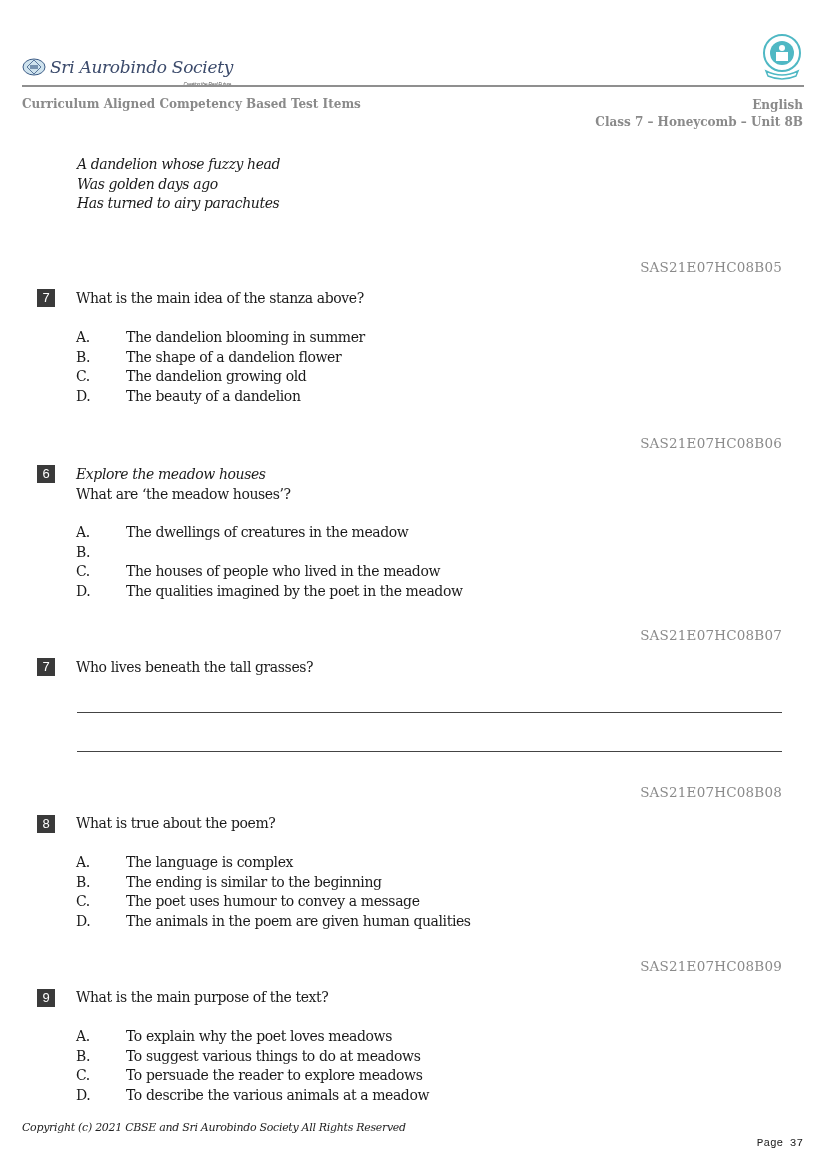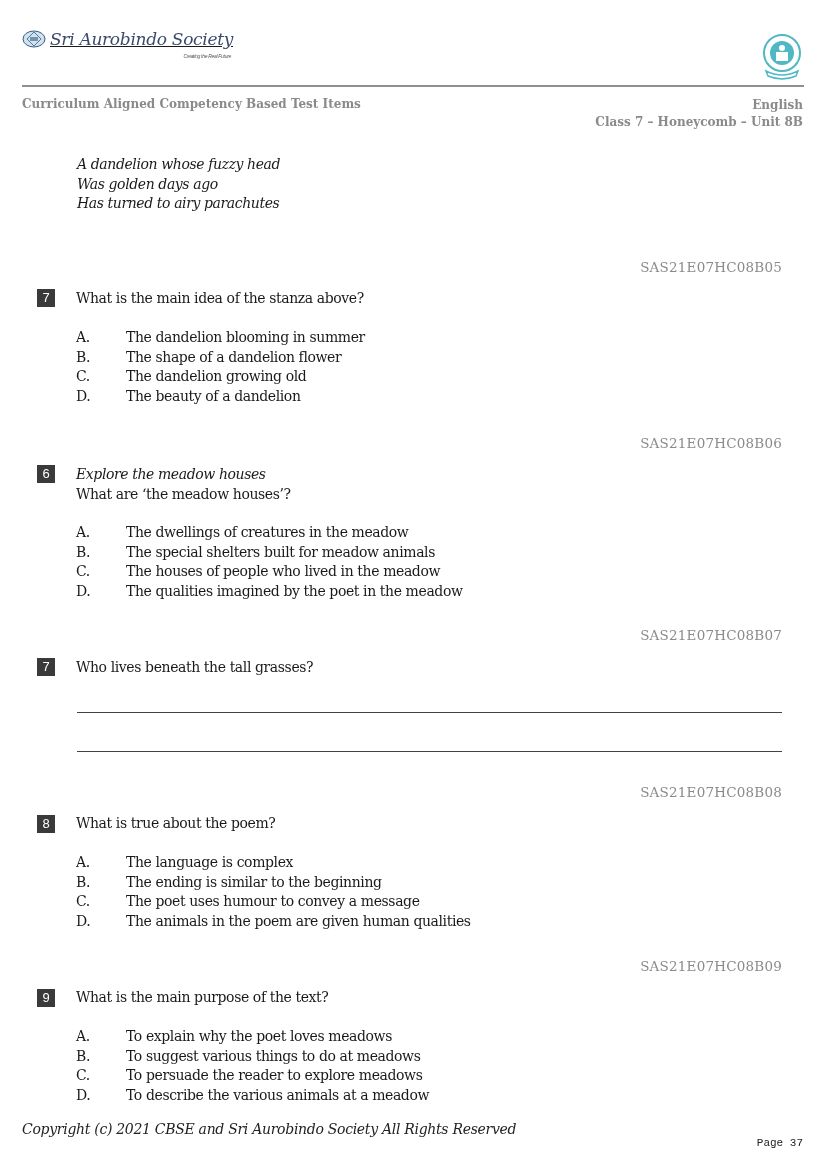--- a/index.html
+++ b/index.html
@@ -4,21 +4,21 @@
 <style>
   html, body { margin: 0; padding: 0; background: #ffffff; }
   body {
     width: 827px; height: 1169px; position: relative; overflow: hidden;
     font-family: "DejaVu Serif", "Liberation Serif", serif;
     color: #1a1a1a;
   }
   .abs { position: absolute; }
 
   
-  .logo-left { left: 22px; top: 30px; height: 28px; display: flex; align-items: flex-start; text-decoration: underline; }
+  .logo-left { left: 22px; top: 48px; height: 28px; display: flex; align-items: flex-end; }
   .logo-left .emblem { width: 24px; height: 18px; margin-right: 4px; }
   .logo-left .name {
     font-family: "DejaVu Serif", serif; font-style: italic; font-size: 17px;
     color: #3b4a6b; letter-spacing: -0.3px; line-height: 18px; position: relative;
   }
   .logo-left .tagline {
     position: absolute; right: 2px; top: 17px; font-size: 5px; font-style: italic;
     color: #555; white-space: nowrap; font-family: "Liberation Sans", sans-serif;
   }
   .logo-right { left: 760px; top: 33px; width: 44px; height: 48px; }
@@ -51,21 +51,21 @@
   .qtext .ital { font-style: italic; display: block; }
   .opts { left: 76px; font-size: 14px; letter-spacing: -0.4px; line-height: 19.7px; }
   .opt { display: flex; }
   .opt .letter { width: 50px; flex: none; }
   .answer-line {
     left: 77px; width: 705px; height: 0; border-bottom: 1px solid #444;
   }
 
   
   .footer-left {
-    left: 22px; top: 1121px; font-style: italic; font-size: 14px; color: #222;
+    left: 22px; top: 1121px; font-style: italic; font-size: 11px; color: #222;
     font-family: "DejaVu Serif", serif; letter-spacing: -0.3px;
   }
   .footer-right {
     right: 24px; top: 1121px; font-size: 11px; color: #222; font-family: Liberation Mono, monospace; margin-top: 16px;
   }
 </style>
 </head>
 <body>
 
 <div class="abs logo-left">
@@ -132,21 +132,20 @@
   <span class="ital">Explore the meadow houses</span>
   <span>What are ‘the meadow houses’?</span>
 </div>
 <div class="abs opts" style="top:523px;">
   <div class="opt">
       <span class="letter">A.</span>
       <span>The dwellings of creatures in the meadow</span>
     </div>
   <div class="opt">
       <span class="letter">B.</span>
-      <span>The special shelters built for meadow animals</span>
     </div>
   <div class="opt">
       <span class="letter">C.</span>
       <span>The houses of people who lived in the meadow</span>
     </div>
   <div class="opt">
       <span class="letter">D.</span>
       <span>The qualities imagined by the poet in the meadow</span>
     </div>
 </div>

